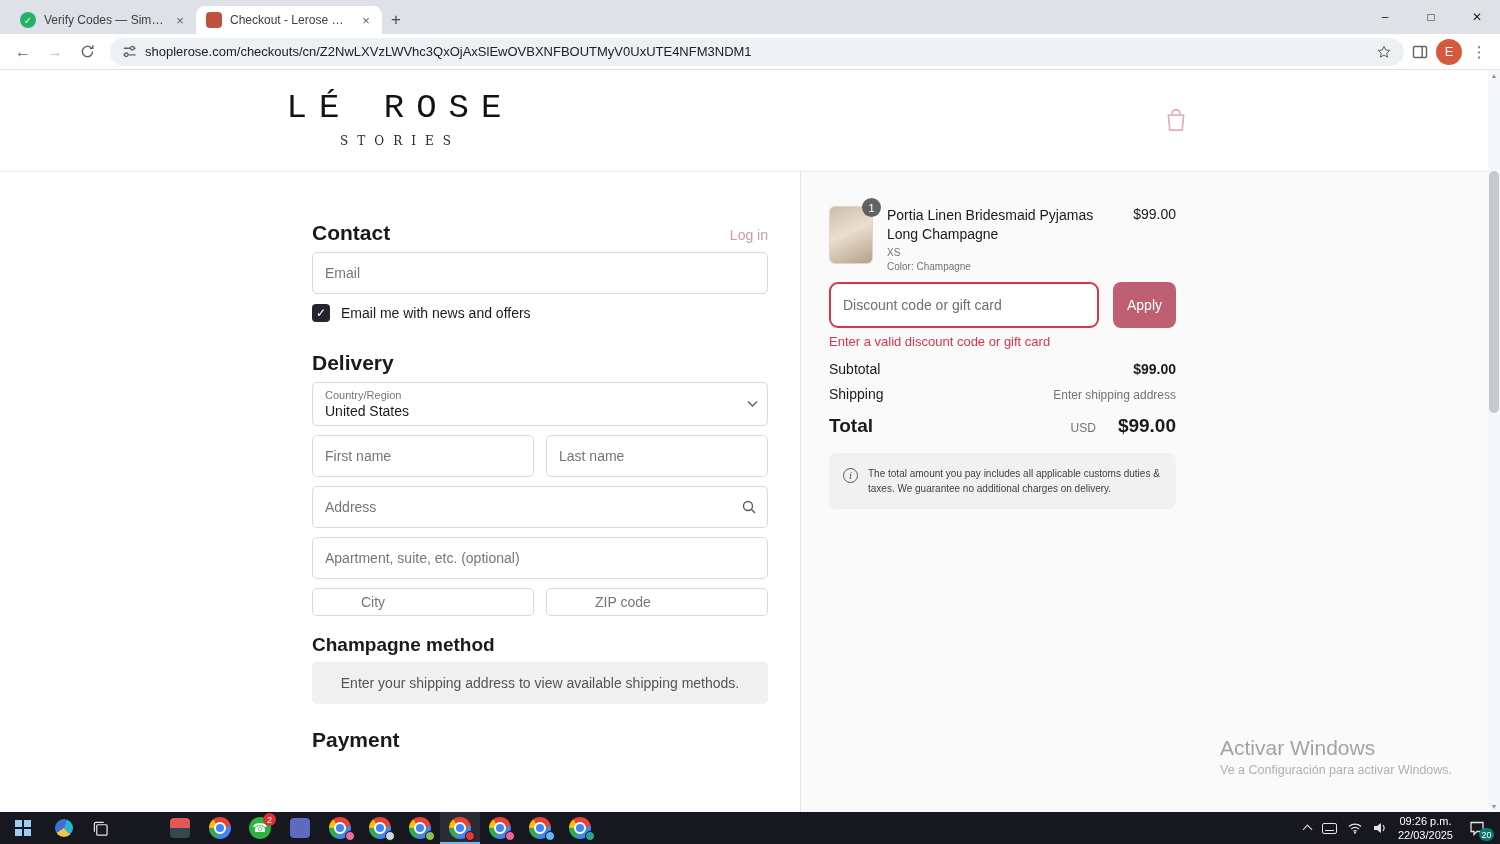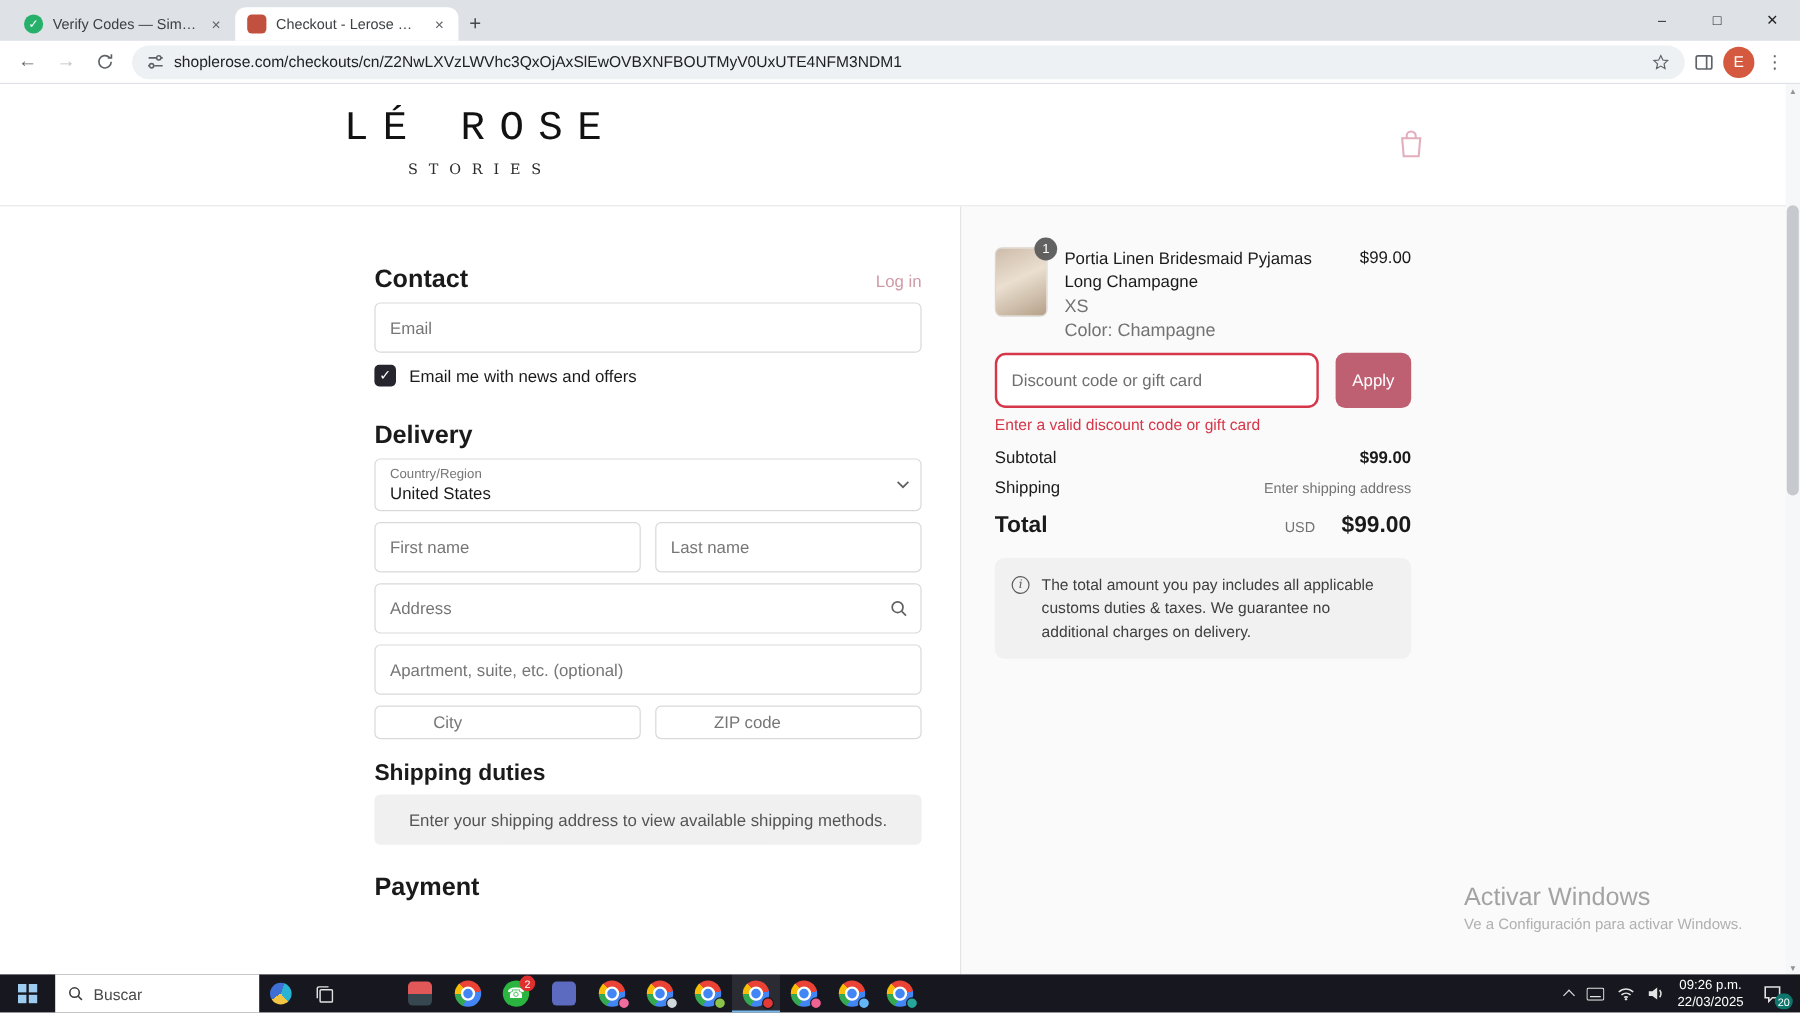--- a/index.html
+++ b/index.html
@@ -71,41 +71,41 @@
   .notice{margin-top:6px; background:#f0f0f0; border-radius:5px; height:42px; display:flex; align-items:center; justify-content:center; font-size:14px; color:#545454; text-align:center;}
   .payment-head{margin-top:23px;}
 
   
   .item{display:flex; align-items:flex-start;}
   .thumbwrap{position:relative; width:44px; height:58px; flex:none;}
   .thumb{width:44px; height:58px; border-radius:6px; border:1px solid #dcd6cd; background:linear-gradient(155deg,#cdbba9 0%,#eadfd0 45%,#b5a089 100%);}
   .qty{position:absolute; top:-8px; right:-8px; width:19px; height:19px; border-radius:50%; background:rgba(90,90,90,.95); color:#fff; font-size:11px; display:flex; align-items:center; justify-content:center;}
   .item-info{flex:1; margin-left:14px; min-width:0;}
   .item-name{font-size:14px; color:#1a1a1a; line-height:1.35;}
-  .item-sub{font-size:15px; color:#737373; margin-top:3px;}
+  .item-sub{font-size:10px; color:#737373; margin-top:3px;}
   .item-price{font-size:14px; color:#1a1a1a; margin-left:10px; flex:none;}
   .discount-row{display:flex; gap:14px; margin-top:10px;}
   .discount-input{flex:1; height:46px; border:2px solid var(--error); border-radius:9px; padding:0 12px; font-size:14px; color:#333; outline:none; min-width:0;}
   .discount-input::placeholder{color:#6f6f6f;}
   .apply-btn{height:46px; border:none; border-radius:8px; background:var(--accent); color:#fff; font-size:14px; padding:0 14px; font-family:inherit; cursor:pointer;}
   .err{margin-top:6px; font-size:13px; color:var(--error);}
   .trow{display:flex; justify-content:space-between; align-items:baseline;}
   .subtotal-row{margin-top:12px; font-size:14px; color:#1a1a1a;}
   .subtotal-row .val{font-weight:700;}
   .subtotal-row .lab{font-weight:500;}
   .shipping-row{margin-top:9px; font-size:14px; color:#1a1a1a;}
   .ship-val{font-size:12px; color:#737373;}
   .total-row{margin-top:13px;}
   .total-lab{font-size:19px; font-weight:700; color:#1a1a1a;}
   .total-val{display:flex; align-items:baseline; gap:22px;}
   .currency{font-size:12px; color:#737373;}
   .total-amt{font-size:19px; font-weight:700; color:#1a1a1a;}
   .infobox{margin-top:16px; background:#f1f1f1; border-radius:8px; padding:13px 14px; display:flex; gap:10px;}
   .info-i{width:15px; height:15px; border-radius:50%; border:1.5px solid #5a5a5a; color:#5a5a5a; font-size:10px; display:flex; align-items:center; justify-content:center; flex:none; margin-top:2px; font-family:"DejaVu Serif",serif; font-style:italic;}
-  .info-text{font-size:13px; color:#3f3f3f; line-height:1.5;}
+  .info-text{font-size:10px; color:#3f3f3f; line-height:1.5;}
 
   .watermark{position:absolute; left:1220px; top:666px; color:#a3a3a3; pointer-events:none;}
   .wm1{font-size:21px;}
   .wm2{font-size:12.5px; color:#b0b0b0; margin-top:3px;}
 
   .vscroll{position:absolute; top:0; right:0; bottom:0; width:12px; background:#f6f7f8;}
   .sb-thumb{position:absolute; left:1px; width:10px; top:101px; height:242px; background:#c6c9ce; border-radius:5px;}
   .sb-arrow{position:absolute; left:0; width:12px; text-align:center; font-size:8px; color:#8f949a;}
   .sb-up{top:1px;} .sb-down{bottom:1px;}
 
@@ -236,21 +236,21 @@
                 <path d="M10.5 10.5L14 14" stroke="#5f5f5f" stroke-width="1.4"></path>
               </svg>
           </span>
         </div>
         <input class="field mt9" type="text" placeholder="Apartment, suite, etc. (optional)" style="">
         <div class="grid3 mt9">
           <input class="field tall" type="text" placeholder="City" style="">
           <input class="field tall" type="text" placeholder="ZIP code" style="">
         </div>
 
-        <h3 class="subsec">Shipping duties</h3>
+        <h3 class="subsec">Champagne method</h3>
         <div class="notice">Enter your shipping address to view available shipping methods.</div>
 
         <h2 class="sec payment-head">Payment</h2>
       </div>
 
       <aside class="aside">
         <div class="aside-inner">
           <div class="item">
             <div class="thumbwrap">
               <div class="thumb"></div>
@@ -308,27 +308,20 @@
 
   <div class="taskbar">
     <div class="tb-start">
       <div class="winlogo">
           <span></span>
           <span></span>
           <span></span>
           <span></span>
         </div>
     </div>
-    <div class="tb-search">
-      <svg width="14" height="14" viewBox="0 0 16 16">
-          <circle cx="7" cy="7" r="4.5" stroke="#3a3a3a" stroke-width="1.5" fill="none"></circle>
-          <path d="M10.5 10.5L14 14" stroke="#3a3a3a" stroke-width="1.5"></path>
-        </svg>
-      <span class="tb-search-label">Buscar</span>
-    </div>
     <div class="tb-btn">
         <span class="sh-dot"></span>
       </div>
     <div class="tb-btn">
       <svg width="15" height="15" viewBox="0 0 16 16">
           <rect x="4" y="4" width="11" height="11" rx="1" stroke="#e3e3e3" fill="none" stroke-width="1.3"></rect>
           <path d="M1.5 11.5V3A1.5 1.5 0 0 1 3 1.5h8.5" stroke="#e3e3e3" fill="none" stroke-width="1.3"></path>
         </svg>
     </div>
     <div class="tb-apps">

